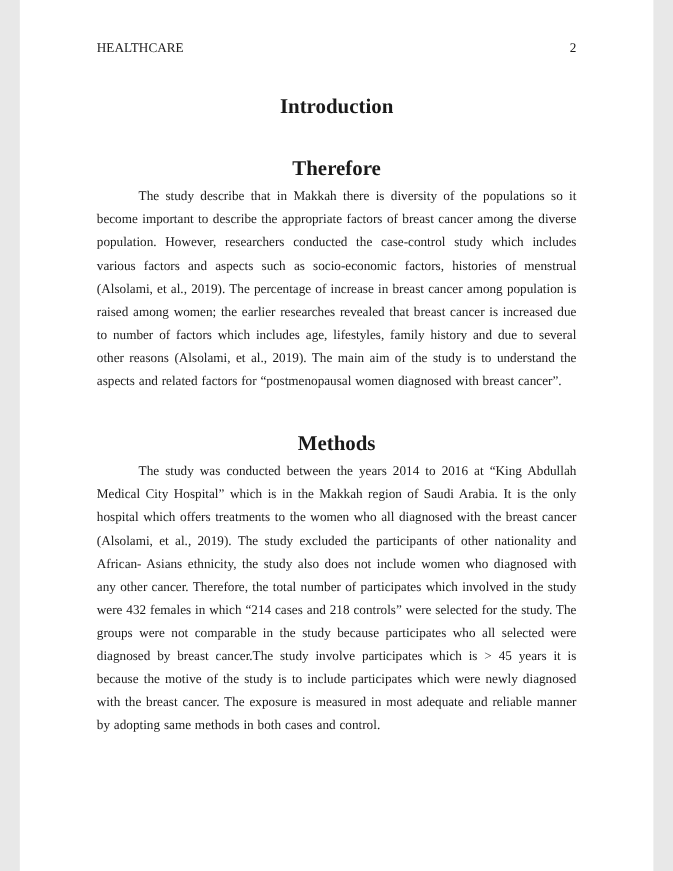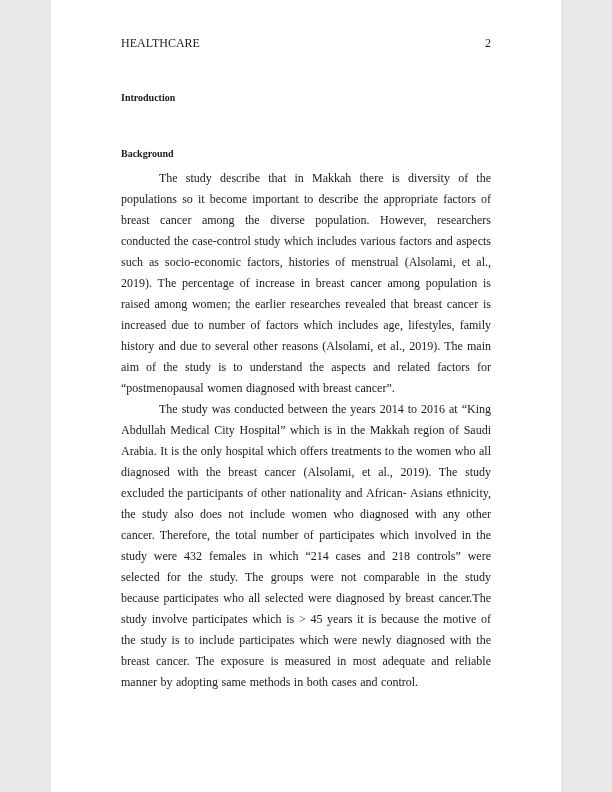--- a/index.html
+++ b/index.html
@@ -3,38 +3,39 @@
   <meta charset="utf-8">
   <style>
     * { margin: 0; padding: 0; box-sizing: border-box; }
     html, body { background: #e8e8e8; }
     body {
       font-family: "Liberation Serif", "DejaVu Serif", serif;
       -webkit-font-smoothing: antialiased;
     }
     .page {
       position: relative;
-      width: 510px;
+      width: 576px;
       height: 792px;
       margin: 0 auto;
       background: #ffffff;
       color: #1a1a1a;
       padding: 36px 70px 0 70px;
       overflow: hidden;
     }
     .running-header {
       display: flex;
       justify-content: space-between;
       align-items: baseline;
       font-size: 12px;
       line-height: 15px;
     }
     .section-heading {
+      text-align: center;
       font-weight: bold;
-      font-size: 10px;
+      font-size: 19px;
       line-height: 19px;
       margin-top: 37px;
       margin-bottom: 5px;
     }
     .section:first-of-type .section-heading {
       margin-top: 44px;
     }
     .body-paragraph {
       font-size: 12px;
       line-height: 21px;
@@ -51,21 +52,22 @@
   <div class="running-header">
     <span>HEALTHCARE</span>
     <span>2</span>
   </div>
 
   <div class="section">
     <div class="section-heading">Introduction</div>
   </div>
 
   <div class="section">
-    <div class="section-heading">Background</div>
+    <div class="section-heading">Therefore</div>
     <p class="body-paragraph">The study describe that in Makkah there is diversity of the populations so it become important to describe the appropriate factors of breast cancer among the diverse population. However, researchers conducted the case-control study which includes various factors and aspects such as socio-economic factors, histories of menstrual (Alsolami, et al., 2019). The percentage of increase in breast cancer among population is raised among women; the earlier researches revealed that breast cancer is increased due to number of factors which includes age, lifestyles, family history and due to several other reasons (Alsolami, et al., 2019). The main aim of the study is to understand the aspects and related factors for “postmenopausal women diagnosed with breast cancer”.</p>
   </div>
 
   <div class="section">
+    <div class="section-heading">Methods</div>
     <p class="body-paragraph">The study was conducted between the years 2014 to 2016 at “King Abdullah Medical City Hospital” which is in the Makkah region of Saudi Arabia. It is the only hospital which offers treatments to the women who all diagnosed with the breast cancer (Alsolami, et al., 2019). The study excluded the participants of other nationality and African- Asians ethnicity, the study also does not include women who diagnosed with any other cancer. Therefore, the total number of participates which involved in the study were 432 females in which “214 cases and 218 controls” were selected for the study. The groups were not comparable in the study because participates who all selected were diagnosed by breast cancer.The study involve participates which is &gt; 45 years it is because the motive of the study is to include participates which were newly diagnosed with the breast cancer. The exposure is measured in most adequate and reliable manner by adopting same methods in both cases and control.</p>
   </div>
 
 </div>
 
 </body></html>

